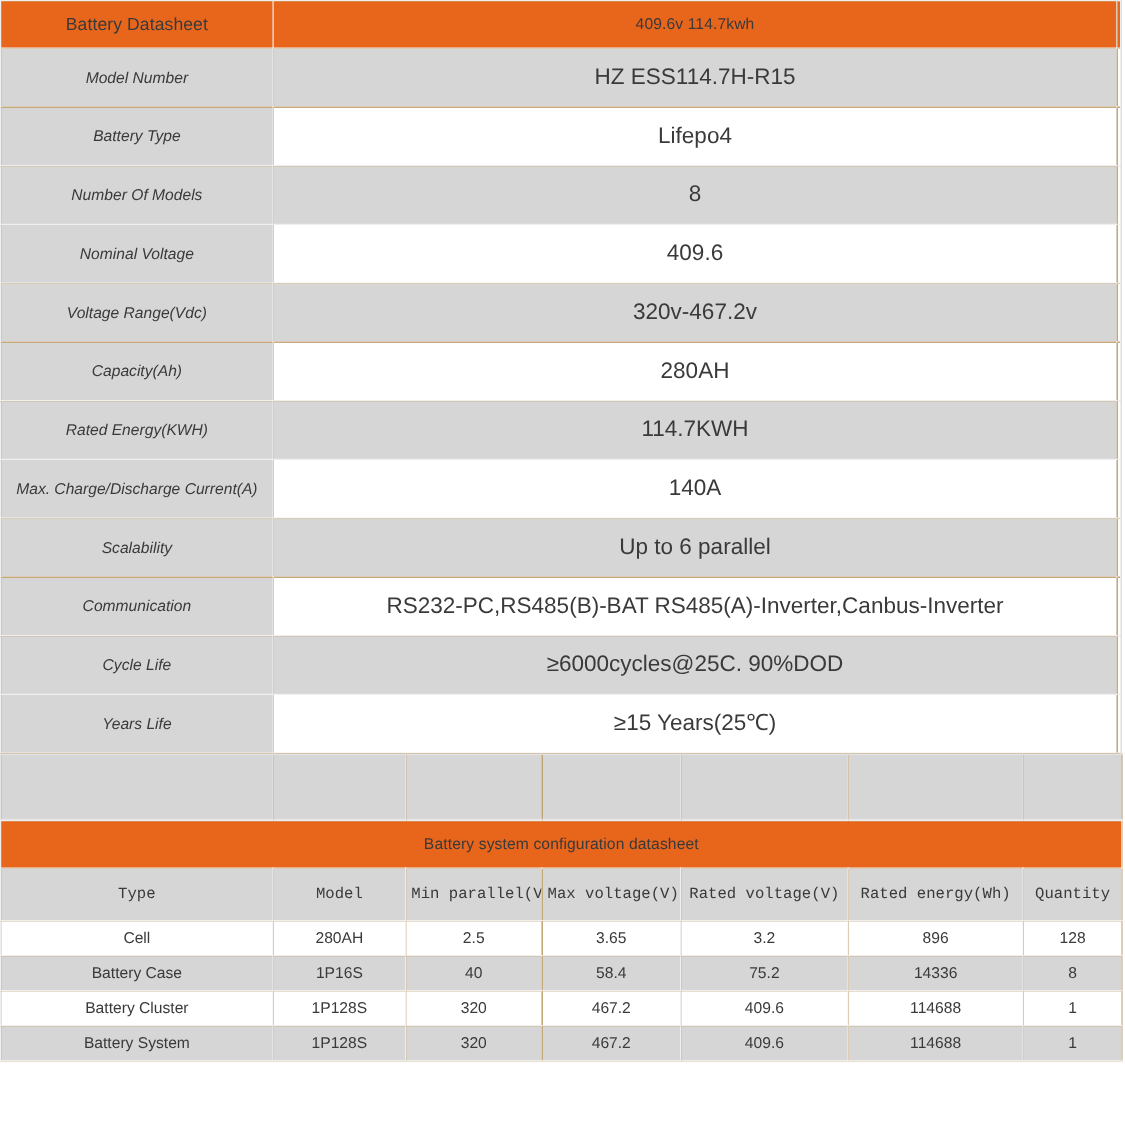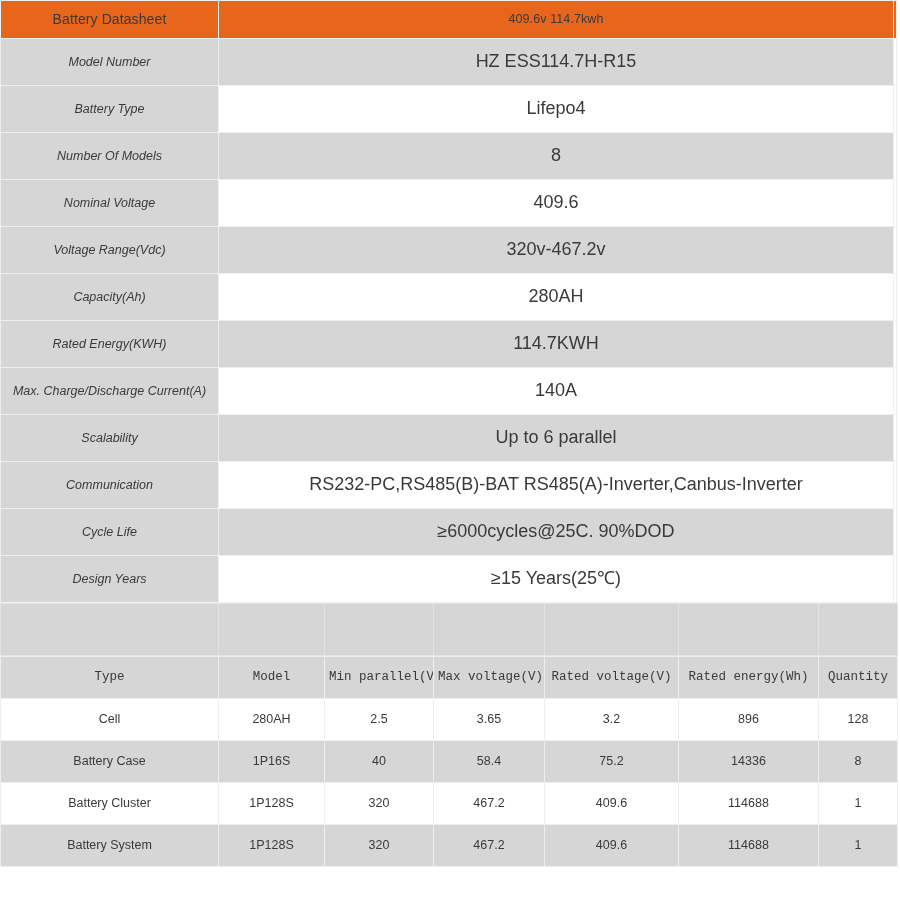--- a/index.html
+++ b/index.html
@@ -74,21 +74,21 @@
   }
 
   
   #config-table tr.config-head td {
     background: #d6d6d6;
     height: 42px;
     font-size: 12.5px;
     color: #3a3a3a;
     font-family: Liberation Mono, monospace;
   }
-  #config-table tr.config-row { height: 42px; margin-top: 34px; }
+  #config-table tr.config-row { height: 28px; margin-top: 34px; }
   #config-table tr.config-row td { font-size: 12.5px; }
   #config-table tr.config-row.shade td { background: #d6d6d6; }
   #config-table tr.config-row.plain td { background: #ffffff; }
 
   
   col.c-type  { width: 218px; }
   col.c-model { width: 106px; }
   col.c-min   { width: 109px; }
   col.c-max   { width: 111px; }
   col.c-rv    { width: 134px; }
@@ -164,21 +164,21 @@
         <td class="spec-label">Communication</td>
         <td class="spec-value">RS232-PC,RS485(B)-BAT RS485(A)-Inverter,Canbus-Inverter</td>
         <td class="right-pad"></td>
       </tr>
       <tr class="spec-row shade">
         <td class="spec-label">Cycle Life</td>
         <td class="spec-value">≥6000cycles@25C. 90%DOD</td>
         <td class="right-pad"></td>
       </tr>
       <tr class="spec-row plain">
-        <td class="spec-label">Design Years</td>
+        <td class="spec-label">Years Life</td>
         <td class="spec-value">≥15 Years(25℃)</td>
         <td class="right-pad"></td>
       </tr>
     </tbody>
   </table>
 
   <table class="ds" id="spacer-table">
     <colgroup>
       <col class="c-type">
         <col class="c-model">
@@ -205,20 +205,23 @@
     <colgroup>
       <col class="c-type">
         <col class="c-model">
         <col class="c-min">
         <col class="c-max">
       <col class="c-rv">
         <col class="c-re">
         <col class="c-qty">
     </colgroup>
     <tbody>
+      <tr class="banner">
+        <td colspan="7">Battery system configuration datasheet</td>
+      </tr>
 
       <tr class="config-head">
         <td>Type</td>
         <td>Model</td>
         <td>Min parallel(V)</td>
         <td>Max voltage(V)</td>
         <td>Rated voltage(V)</td>
         <td>Rated energy(Wh)</td>
         <td>Quantity</td>
       </tr>

